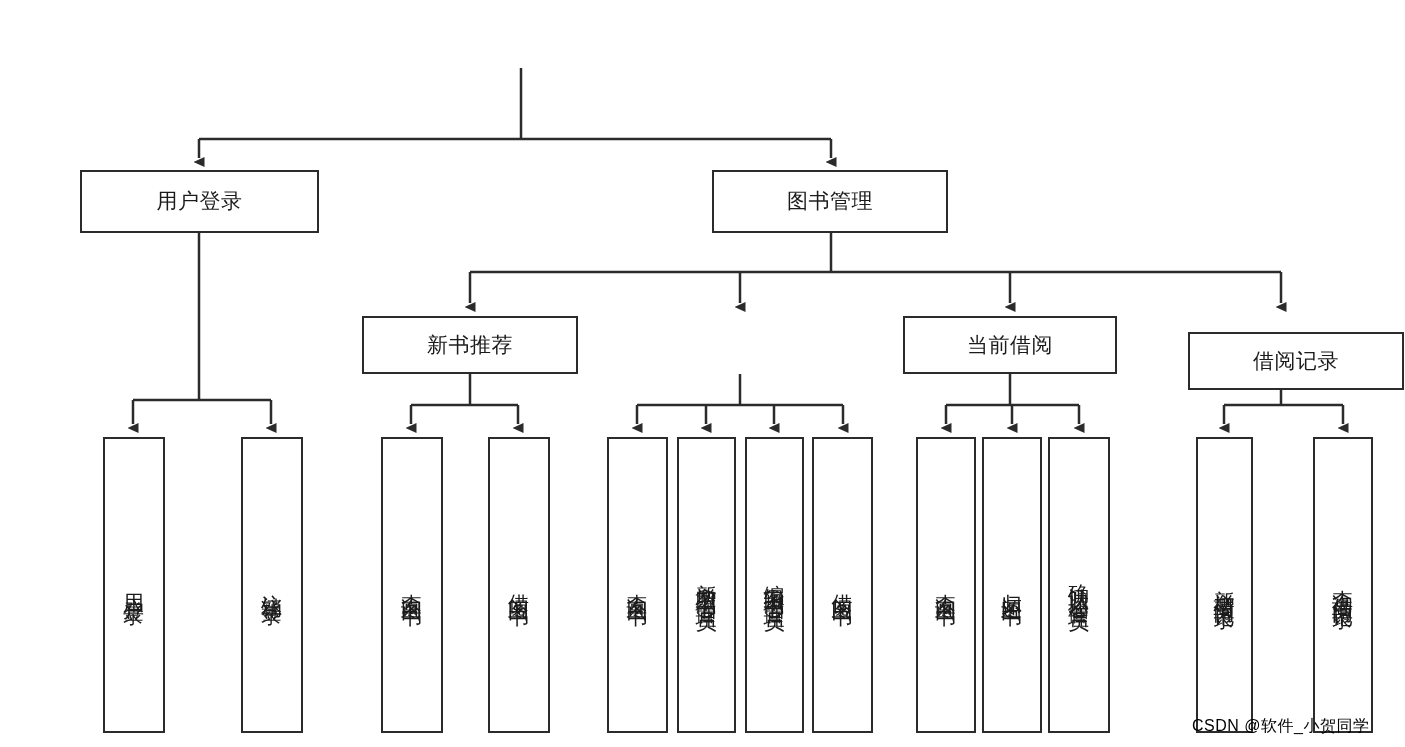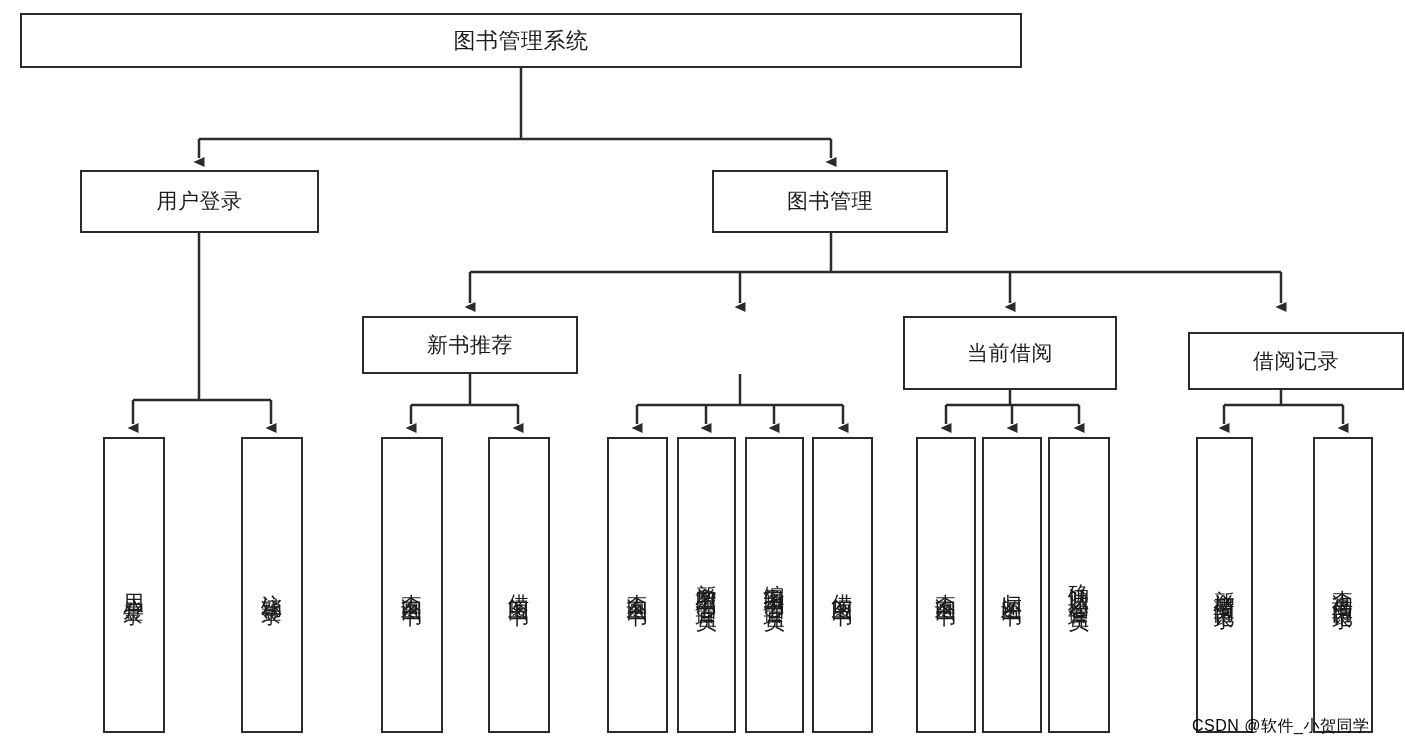--- a/index.html
+++ b/index.html
@@ -118,35 +118,32 @@
       <path d="M1012,405 L1012,424" marker-end="url(#arrow)"></path>
       <path d="M1079,405 L1079,424" marker-end="url(#arrow)"></path>
 
       <path d="M1281,374 L1281,405"></path>
       <path d="M1224,405 L1343,405"></path>
       <path d="M1224,405 L1224,424" marker-end="url(#arrow)"></path>
       <path d="M1343,405 L1343,424" marker-end="url(#arrow)"></path>
     </g>
   </svg>
 
-  <div class="node horizontal root" style="left:20px; top:13px; width:1002px; height:55px;">
-    <span class="label">图书管理系统</span>
-  </div>
 
   <div class="node horizontal" style="left:80px; top:170px; width:239px; height:63px;">
     <span class="label">用户登录</span>
   </div>
   <div class="node horizontal" style="left:712px; top:170px; width:236px; height:63px;">
     <span class="label">图书管理</span>
   </div>
 
   <div class="node horizontal" style="left:362px; top:316px; width:216px; height:58px;">
     <span class="label">新书推荐</span>
   </div>
-  <div class="node horizontal" style="left:903px; top:316px; width:214px; height:74px;">
+  <div class="node horizontal" style="left:903px; top:316px; width:214px; height:58px;">
     <span class="label">当前借阅</span>
   </div>
   <div class="node horizontal" style="left:1172px; top:332px; width:216px; height:58px;margin-left:16px;">
     <span class="label">借阅记录</span>
   </div>
 
   <div class="node vertical" style="left:103px; top:437px; width:62px; height:296px;">
     <span class="label">用户登录</span>
   </div>
   <div class="node vertical" style="left:241px; top:437px; width:62px; height:296px;">

